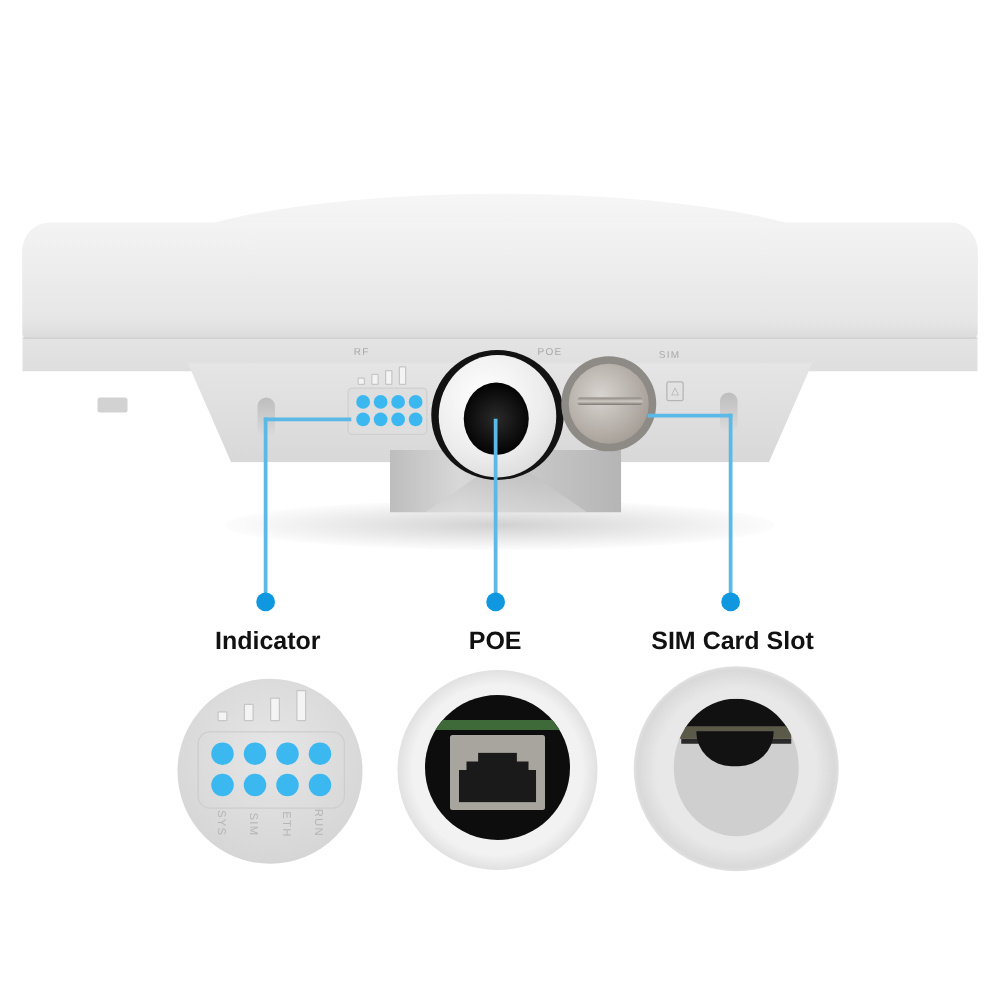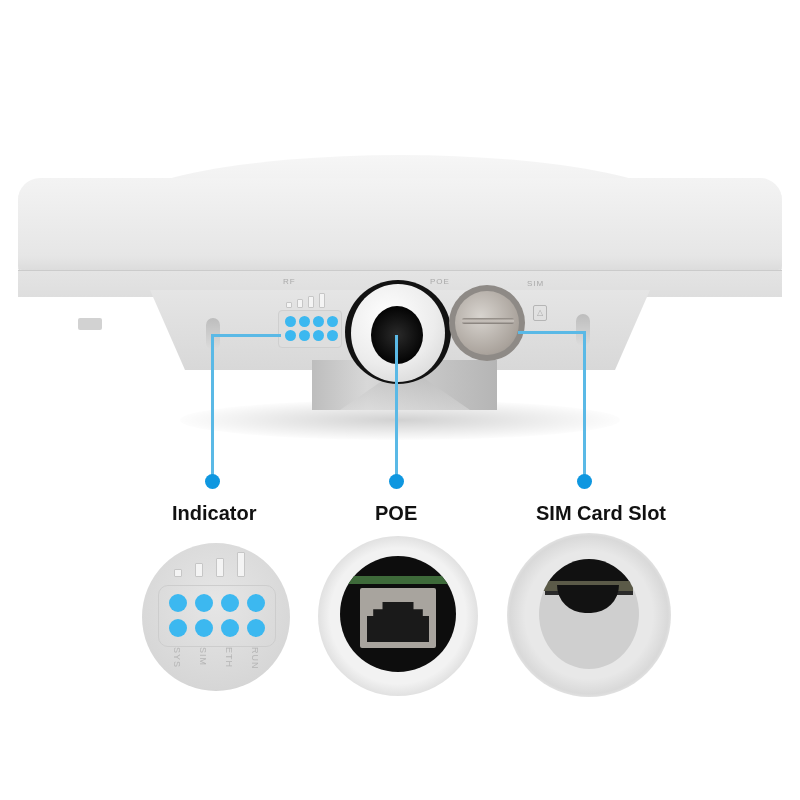--- a/index.html
+++ b/index.html
@@ -11,21 +11,21 @@
   .body-main{left:18px;top:178px;width:764px;height:92px;border-radius:22px 22px 4px 4px;background:linear-gradient(#f3f3f3,#e6e6e6 85%,#dcdcdc);box-shadow:0 1px 0 #cfcfcf;}
   .lip{left:18px;top:270px;width:764px;height:26px;background:linear-gradient(#e4e4e4,#dedede);border-top:1px solid #cbcbcb;}
   .underside{left:150px;top:290px;width:500px;height:80px;background:linear-gradient(#e5e5e5,#d8d8d8);clip-path:polygon(0 0,100% 0,93% 100%,7% 100%);border-radius:0 0 20px 20px;}
   .foot{left:78px;top:318px;width:24px;height:12px;background:#d2d2d2;border-radius:2px;}
   .mount{left:312px;top:360px;width:185px;height:50px;background:linear-gradient(90deg,#bdbdbd,#d8d8d8 30%,#c8c8c8 60%,#b5b5b5);clip-path:polygon(0 0,100% 0,100% 100%,0 100%);}
   .mount-tri{left:340px;top:360px;width:130px;height:50px;background:linear-gradient(#aaa,#ddd);clip-path:polygon(0 100%,50% 10%,100% 100%);opacity:0.55;}
   .slot{width:14px;height:32px;background:linear-gradient(#bdbdbd,#dcdcdc);border-radius:7px;}
   .panel{left:278px;top:310px;width:62px;height:36px;background:#dedede;border:1px solid #cfcfcf;border-radius:4px;}
   .led{width:11px;height:11px;border-radius:50%;background:#3cb8f0;}
   .bar{width:4px;background:#f4f4f4;border:1px solid #c6c6c6;border-radius:1px;}
-  .tiny{font-size:8px;color:#a9a9a9;letter-spacing:1px;}
+  .tiny{font-size:8px;color:#a9a9a9;letter-spacing:1px;text-align:right;}
   .gland-outer{left:345px;top:280px;width:106px;height:104px;border-radius:50%;background:#121212;}
   .gland{left:351px;top:284px;width:94px;height:98px;border-radius:50%;background:radial-gradient(circle at 40% 35%,#ffffff,#ececec 55%,#cfcfcf);}
   .gland-hole{left:371px;top:306px;width:52px;height:58px;border-radius:50%;background:radial-gradient(circle,#2a2a2a,#050505 70%);}
   .sim-ring{left:449px;top:285px;width:76px;height:76px;border-radius:50%;background:#8e8a86;}
   .sim-cap{left:455px;top:291px;width:64px;height:64px;border-radius:50%;background:radial-gradient(circle at 40% 40%,#d8d4cf,#aaa39c 70%,#8f8984);}
   .sim-slit{left:462px;top:318px;width:52px;height:6px;background:linear-gradient(#8a847e,#cfc9c3,#7e7873);border-radius:2px;}
   .sim-mark{left:533px;top:305px;width:12px;height:14px;border:1px solid #b5b5b5;border-radius:2px;font-size:8px;color:#aaa;text-align:center;line-height:14px;}
   
   .vline{width:3px;background:#5ab9e6;}
   .hline{height:3px;background:#5ab9e6;}
@@ -89,21 +89,21 @@
 
 <div class="abs vline" style="left:395px;top:335px;height:141px;"></div>
 <div class="abs dot" style="left:389px;top:474px;"></div>
 
 <div class="abs hline" style="left:518px;top:331px;width:68px;"></div>
 <div class="abs vline" style="left:583px;top:331px;height:145px;"></div>
 <div class="abs dot" style="left:577px;top:474px;"></div>
 
 <div class="abs label" style="left:172px;top:502px;">Indicator</div>
 <div class="abs label" style="left:375px;top:502px;">POE</div>
-<div class="abs label" style="left:536px;top:502px;">SIM Card Slot</div>
+<div class="abs label" style="left:521px;top:502px;">SIM Card Slot</div>
 
 <div class="abs circle c-ind">
   <div class="abs" style="left:32px;top:10px;display:flex;gap:13px;align-items:flex-end;height:24px;">
     <div class="bar" style="width:6px;height:6px;"></div>
     <div class="bar" style="width:6px;height:12px;"></div>
     <div class="bar" style="width:6px;height:17px;"></div>
     <div class="bar" style="width:6px;height:23px;"></div>
   </div>
   <div class="abs" style="left:16px;top:42px;width:116px;height:60px;border:1px solid #cdcdcd;border-radius:10px;">
     <div style="display:grid;grid-template-columns:repeat(4,18px);column-gap:8px;row-gap:7px;padding:8px 10px;">

